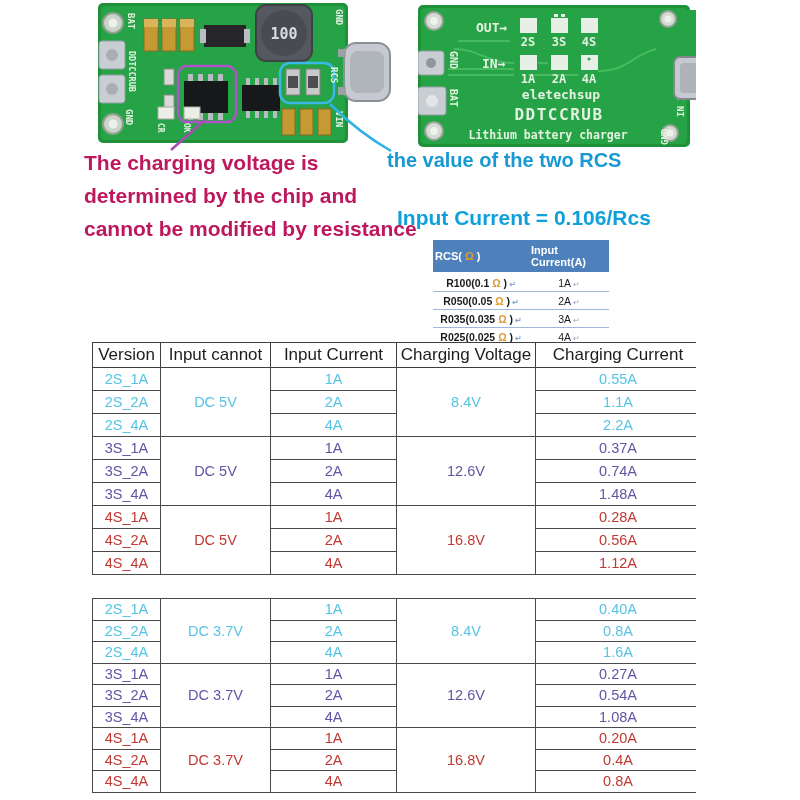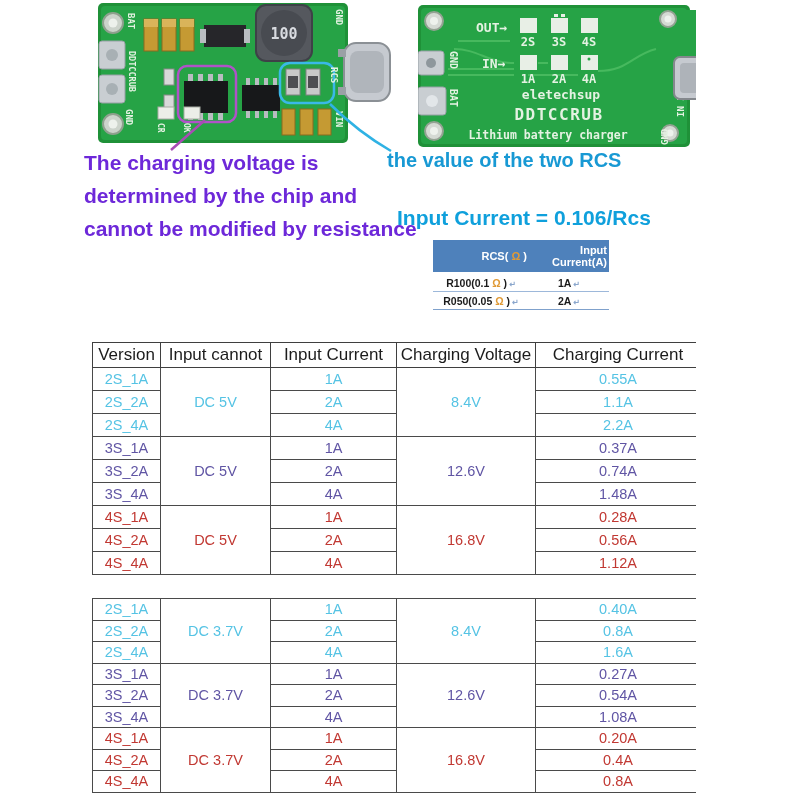--- a/index.html
+++ b/index.html
@@ -6,31 +6,31 @@
   body{font-family:"Liberation Sans",sans-serif;}
   #canvas{position:relative;width:696px;height:800px;background:#fff;overflow:hidden;}
 
   .board{position:absolute;}
   #board-left{left:98px;top:3px;width:294px;height:140px;}
   #board-right{left:418px;top:5px;width:288px;height:142px;}
   .silk{font-family:"DejaVu Sans Mono",monospace;fill:#e4f2e2;font-weight:bold;}
   #annot-overlay{position:absolute;left:0;top:0;pointer-events:none;}
 
   .note{position:absolute;font-weight:bold;white-space:nowrap;}
-  #purple-note{left:84px;top:146px;font-size:21px;line-height:33px;color:#6d28d9;}
+  #purple-note{left:84px;top:146px;font-size:21px;line-height:33px;color:#be185d;}
   #cyan-note{left:387px;top:144px;font-size:20px;line-height:32px;color:#1899d4;}
   #formula{left:397px;top:206px;font-size:21px;color:#0fa0dc;}
 
   
   #rcs-wrap{position:absolute;left:433px;top:240px;width:176px;}
   #rcs-table{border-collapse:collapse;width:176px;table-layout:fixed;}
   #rcs-table th{background:#4e81bb;color:#fff;font-size:11px;font-weight:bold;
-    padding:4px 2px;text-align:right;border-bottom:2px solid #ffffff;}
+    padding:4px 2px;text-align:left;border-bottom:2px solid #ffffff;}
   #rcs-table td{font-size:10.5px;color:#1a1a1a;padding:2.5px 2px;text-align:center;
-    border-bottom:1px solid #9db8da;background:#fff;font-weight:bold;}
+    border-bottom:1px solid #9db8da;background:#fff;}
   #rcs-table td.rcs-name{font-weight:bold;}
   #rcs-table tr:last-child td{border-bottom:1px solid #7fa1cc;}
   .omega{color:#e09a36;font-weight:bold;}
   .rmark{color:#8aa6cc;font-size:8px;margin-left:2px;}
 
   
   .spec{position:absolute;left:92px;border-collapse:collapse;table-layout:fixed;width:608px;background:#fff;}
   #spec-table-1{top:342px;}
   #spec-table-2{top:598px;}
   .spec th{font-weight:normal;color:#1c1c1c;font-size:17px;height:24px;
@@ -244,20 +244,28 @@
         </thead>
       <tbody id="rcs-body">
           <tr>
             <td class="rcs-name">R100(0.1 <span class="omega">Ω</span> )<span class="rmark">↵</span></td>
             <td class="rcs-cur">1A<span class="rmark">↵</span></td>
           </tr>
           <tr>
             <td class="rcs-name">R050(0.05 <span class="omega">Ω</span> )<span class="rmark">↵</span></td>
             <td class="rcs-cur">2A<span class="rmark">↵</span></td>
           </tr>
+          <tr>
+            <td class="rcs-name">R035(0.035 <span class="omega">Ω</span> )<span class="rmark">↵</span></td>
+            <td class="rcs-cur">3A<span class="rmark">↵</span></td>
+          </tr>
+          <tr>
+            <td class="rcs-name">R025(0.025 <span class="omega">Ω</span> )<span class="rmark">↵</span></td>
+            <td class="rcs-cur">4A<span class="rmark">↵</span></td>
+          </tr>
         </tbody>
     </table>
   </div>
 
   <table class="spec" id="spec-table-1">
     <colgroup>
         <col style="width:68px">
         <col style="width:110px">
         <col style="width:126px">
         <col style="width:139px">

